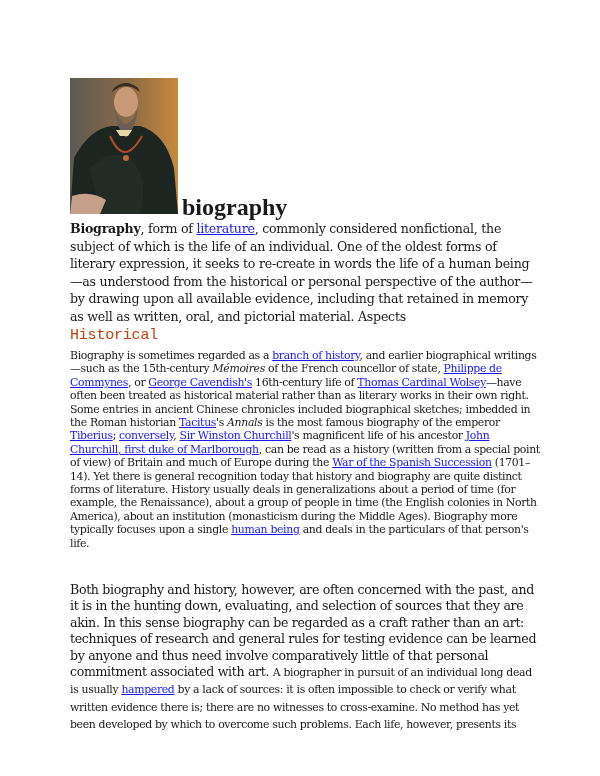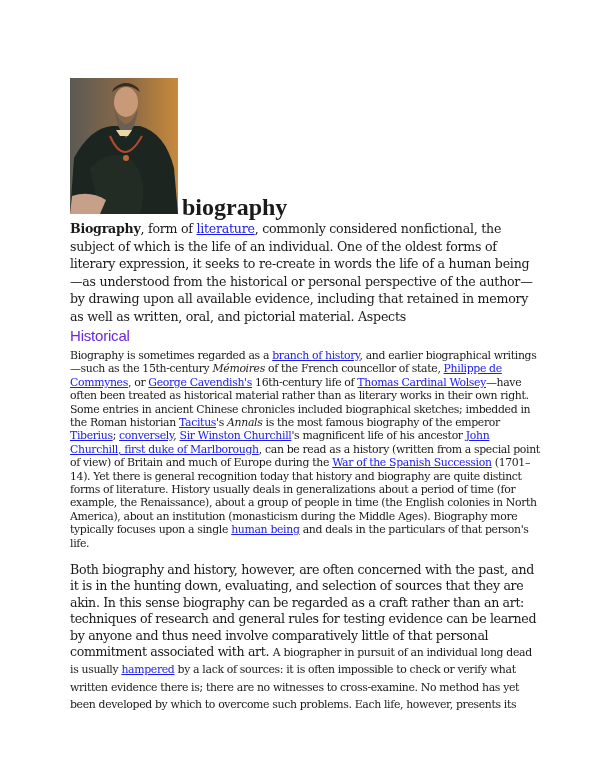--- a/index.html
+++ b/index.html
@@ -1,23 +1,23 @@
 <!DOCTYPE html>
 <html><head>
 <meta charset="utf-8">
 <style>
   html, body { margin:0; padding:0; background:#ffffff; }
   body { width:600px; height:776px; position:relative; overflow:hidden; font-family:"DejaVu Serif", serif; color:#1a1a1a; }
   .portrait { position:absolute; left:70px; top:78px; width:108px; height:136px; overflow:hidden; }
   .title { position:absolute; left:182px; top:193px; font-family:"Liberation Serif", serif; font-weight:bold; font-size:24px; line-height:28px; color:#1a1a1a; }
   .intro { position:absolute; left:70px; top:220px; width:470px; font-size:12.6px; line-height:17.5px; letter-spacing:-0.25px; }
   .intro b { font-weight:bold; }
-  .h2 { position:absolute; left:70px; top:327px; font-family:Liberation Sans, sans-serif; font-size:15px; color:#6d28d9; letter-spacing:-0.2px; }
+  .h2 { position:absolute; left:70px; top:327px; font-family:Liberation Mono, monospace; font-size:15px; color:#c2410c; letter-spacing:-0.2px; }
   .p1 { position:absolute; left:70px; top:349px; width:470px; font-size:10.9px; line-height:13.4px; letter-spacing:-0.35px; }
-  .p2 { position:absolute; left:70px; top:562px; width:470px; font-size:12.6px; line-height:16.4px; letter-spacing:-0.35px; }
+  .p2 { position:absolute; left:70px; top:582px; width:470px; font-size:12.6px; line-height:16.4px; letter-spacing:-0.35px; }
   .p2 .small { font-size:10.9px; letter-spacing:-0.35px; }
   a { color:#1a1aee; text-decoration:underline;margin-top:20px; }
   i { }
 </style>
 </head>
 <body>
 
 <div class="portrait">
   <svg width="108" height="136" viewBox="0 0 108 136">
     <defs>

